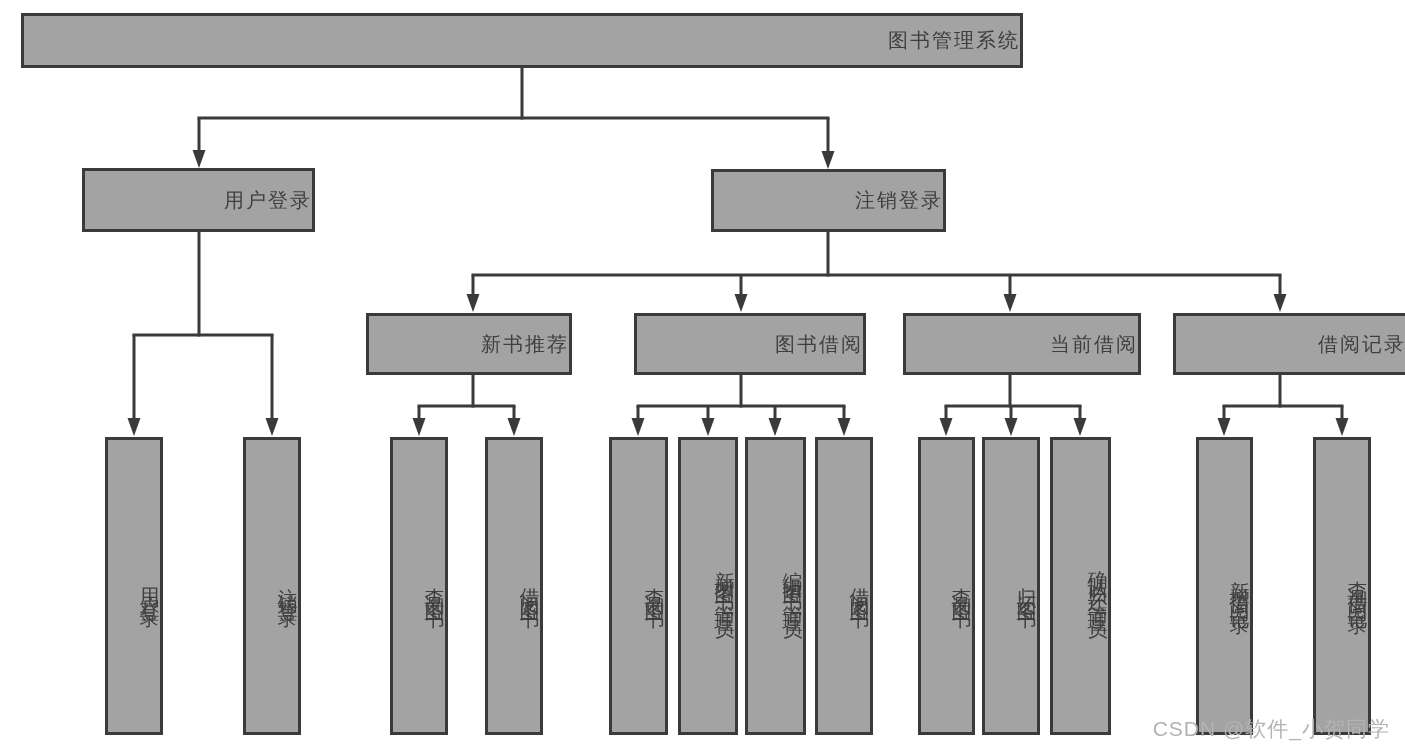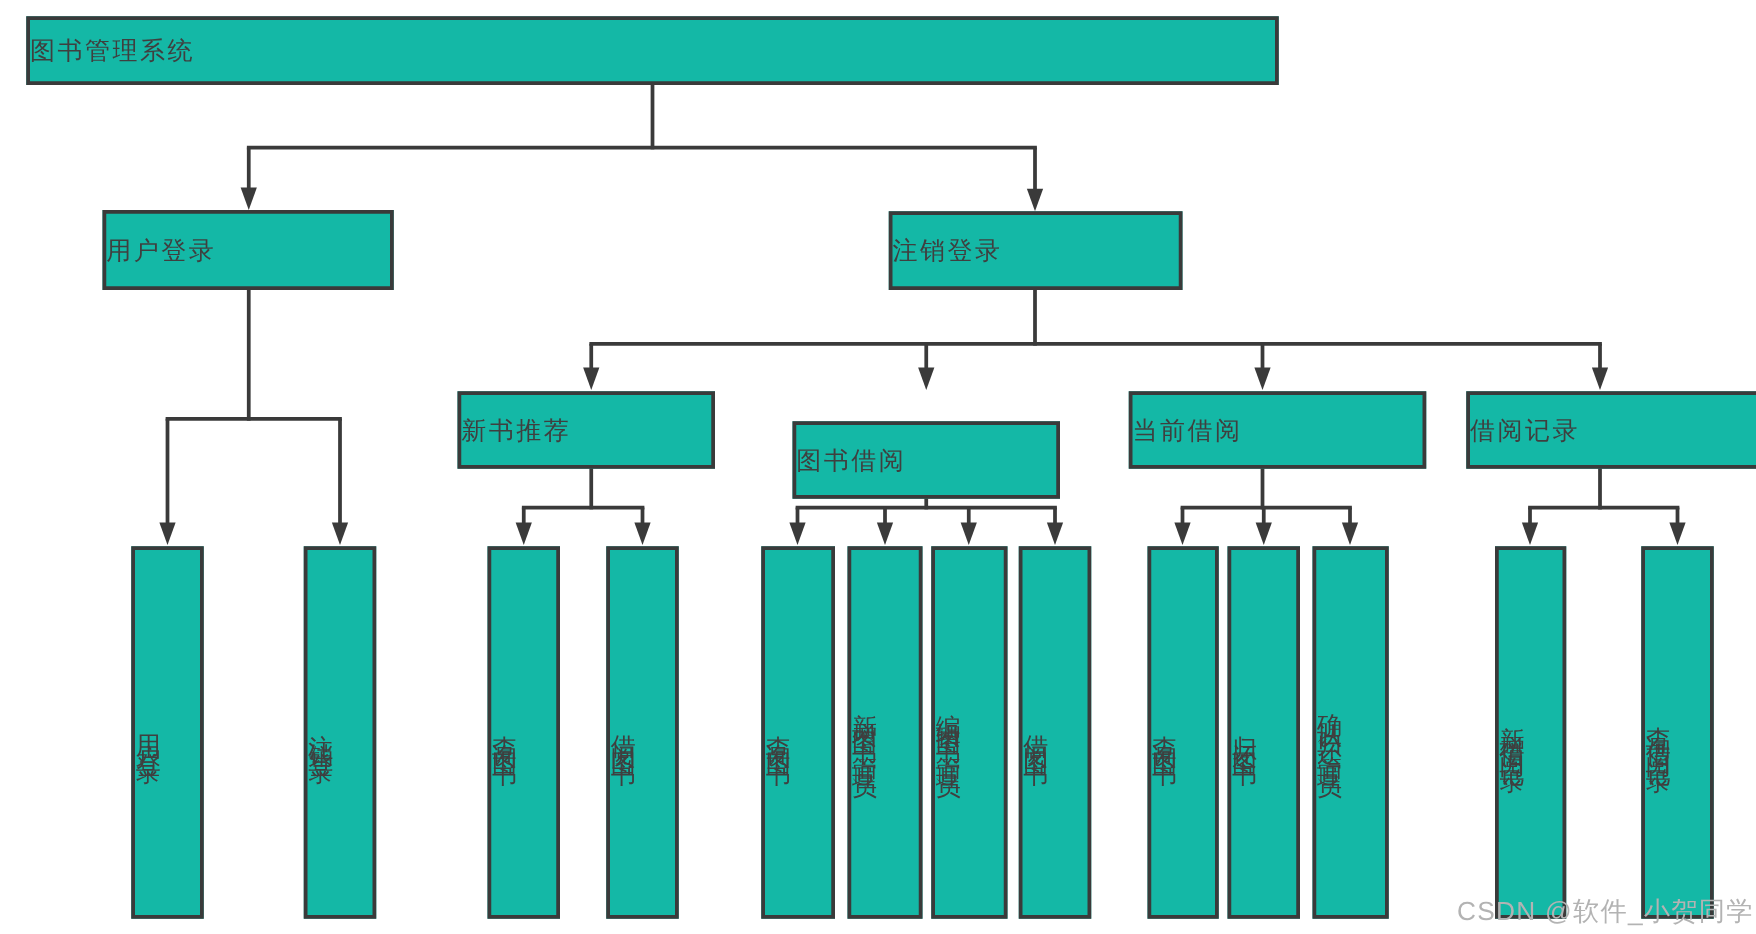--- a/index.html
+++ b/index.html
@@ -13,44 +13,44 @@
     width:1405px;height:747px;
     background:#fff;
     font-family:"Liberation Sans","DejaVu Sans",sans-serif;
     overflow:hidden;
   }
   #wires{position:absolute;left:0;top:0;width:1405px;height:747px;}
   .box{
     position:absolute;
     box-sizing:border-box;
     border:3px solid var(--line);
-    background:#14b8a6;
+    background:#a3a3a3;
     display:flex;
     align-items:center;
-    justify-content:flex-start;
+    justify-content:flex-end;
     color:var(--text);
     z-index:2;
     font-family:Liberation Serif, serif;
   }
   .h-label{
     font-size:20px;
     letter-spacing:2px;
     white-space:nowrap;
   }
   .leaf .v-label{
     writing-mode:vertical-rl;
     text-orientation:mixed;
     font-size:20px;
     line-height:1;
     letter-spacing:7px;
     white-space:nowrap;
   }
   .watermark{
     position:absolute;
-    right:2px;
+    right:15px;
     bottom:4px;
     font-size:21px;
     color:var(--wm);
     letter-spacing:1px;
     z-index:5;
     white-space:nowrap;
   }
 </style>
 </head>
 <body>
@@ -130,21 +130,21 @@
   <div class="box" style="left:82px;top:168px;width:233px;height:64px;">
     <span class="h-label">用户登录</span>
   </div>
   <div class="box" style="left:711px;top:169px;width:235px;height:63px;">
     <span class="h-label">注销登录</span>
   </div>
 
   <div class="box" style="left:366px;top:313px;width:206px;height:62px;">
     <span class="h-label">新书推荐</span>
   </div>
-  <div class="box" style="left:634px;top:313px;width:214px;height:62px;margin-top:24px;">
+  <div class="box" style="left:634px;top:313px;width:232px;height:62px;">
     <span class="h-label">图书借阅</span>
   </div>
   <div class="box" style="left:903px;top:313px;width:238px;height:62px;">
     <span class="h-label">当前借阅</span>
   </div>
   <div class="box" style="left:1173px;top:313px;width:236px;height:62px;">
     <span class="h-label">借阅记录</span>
   </div>
 
   <div class="box leaf" style="left:105px;top:437px;width:58px;height:298px;">

